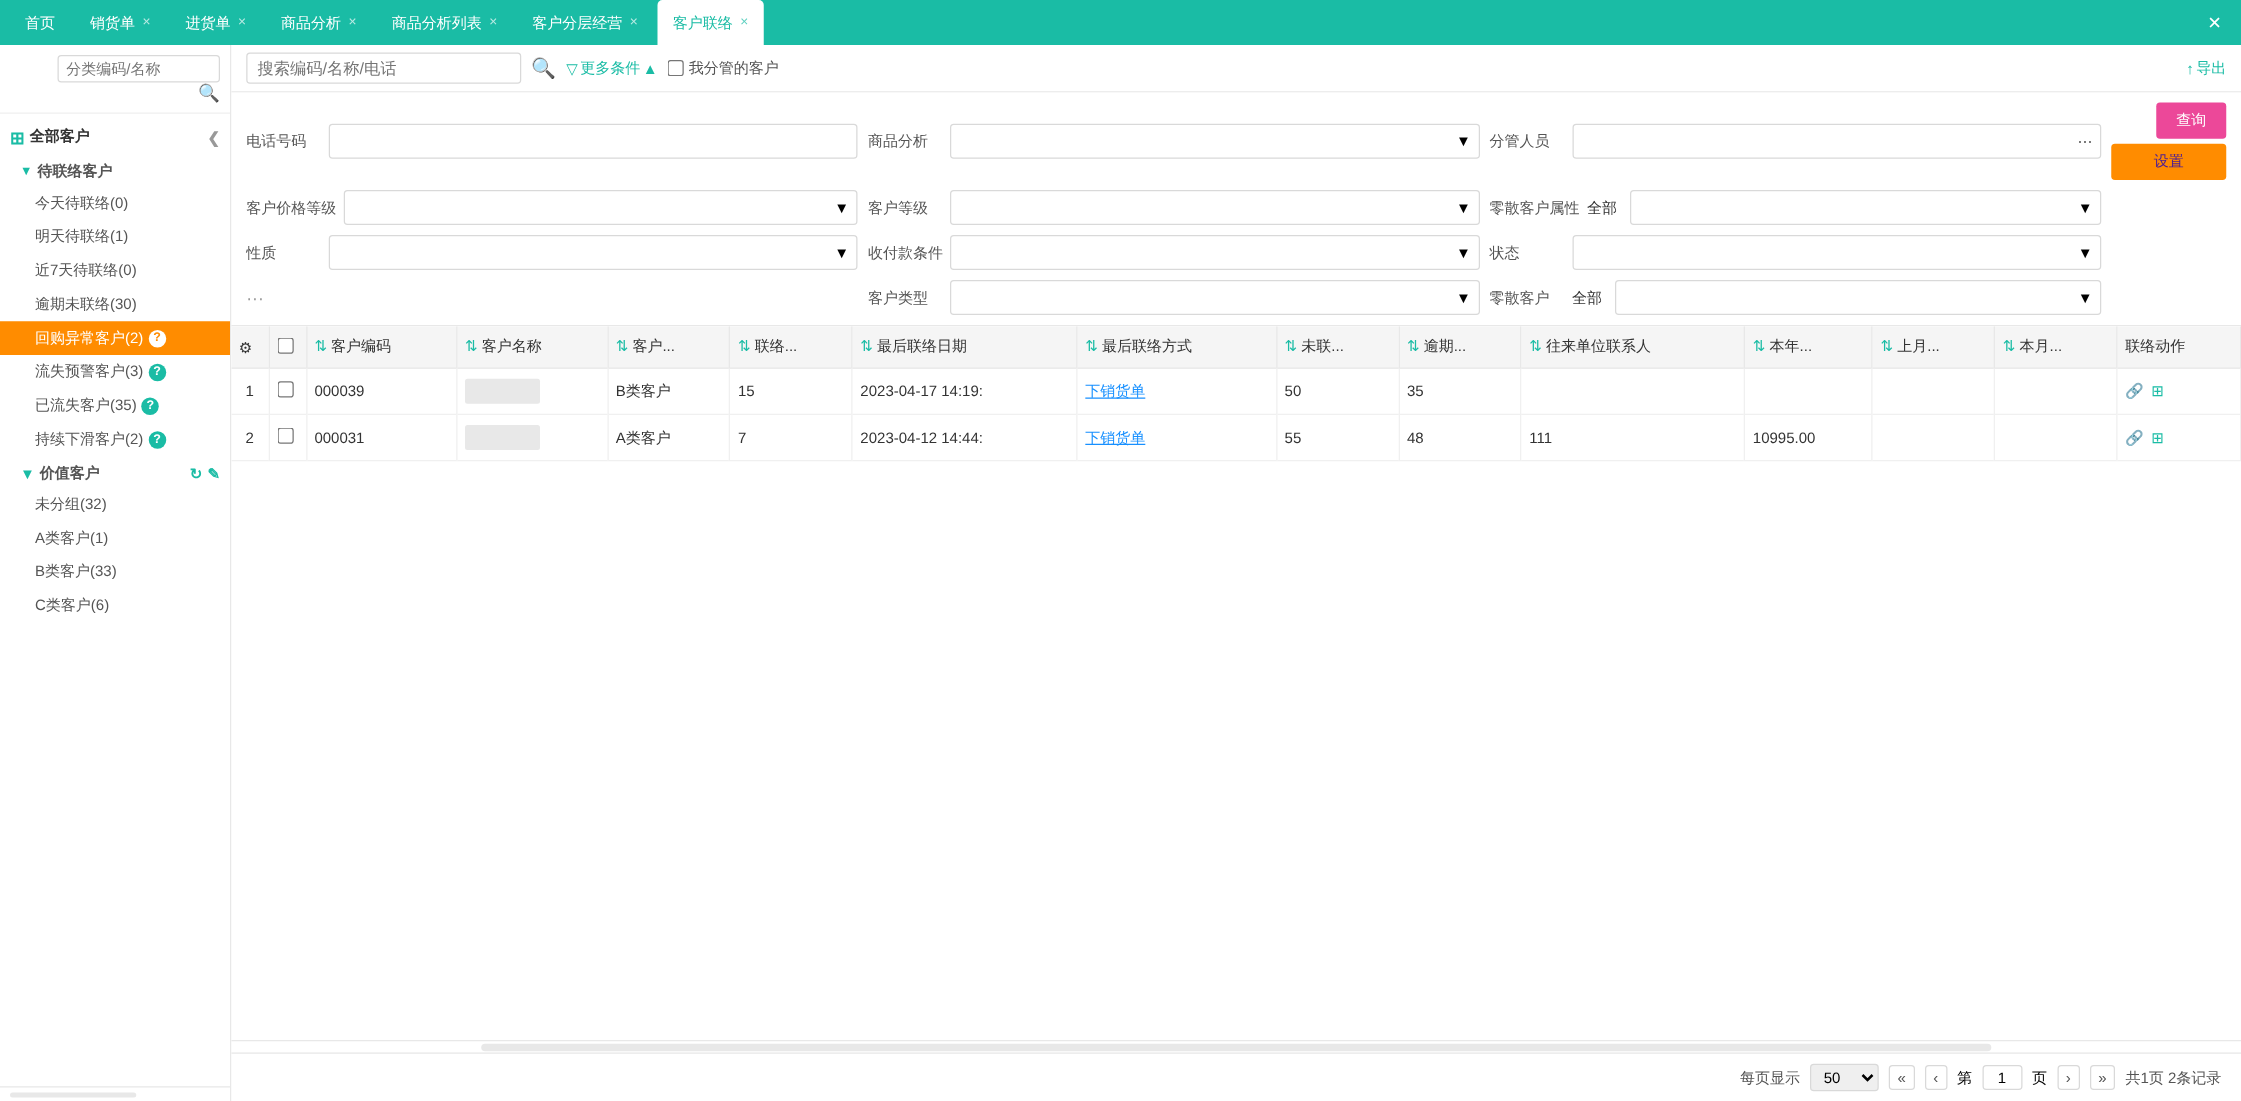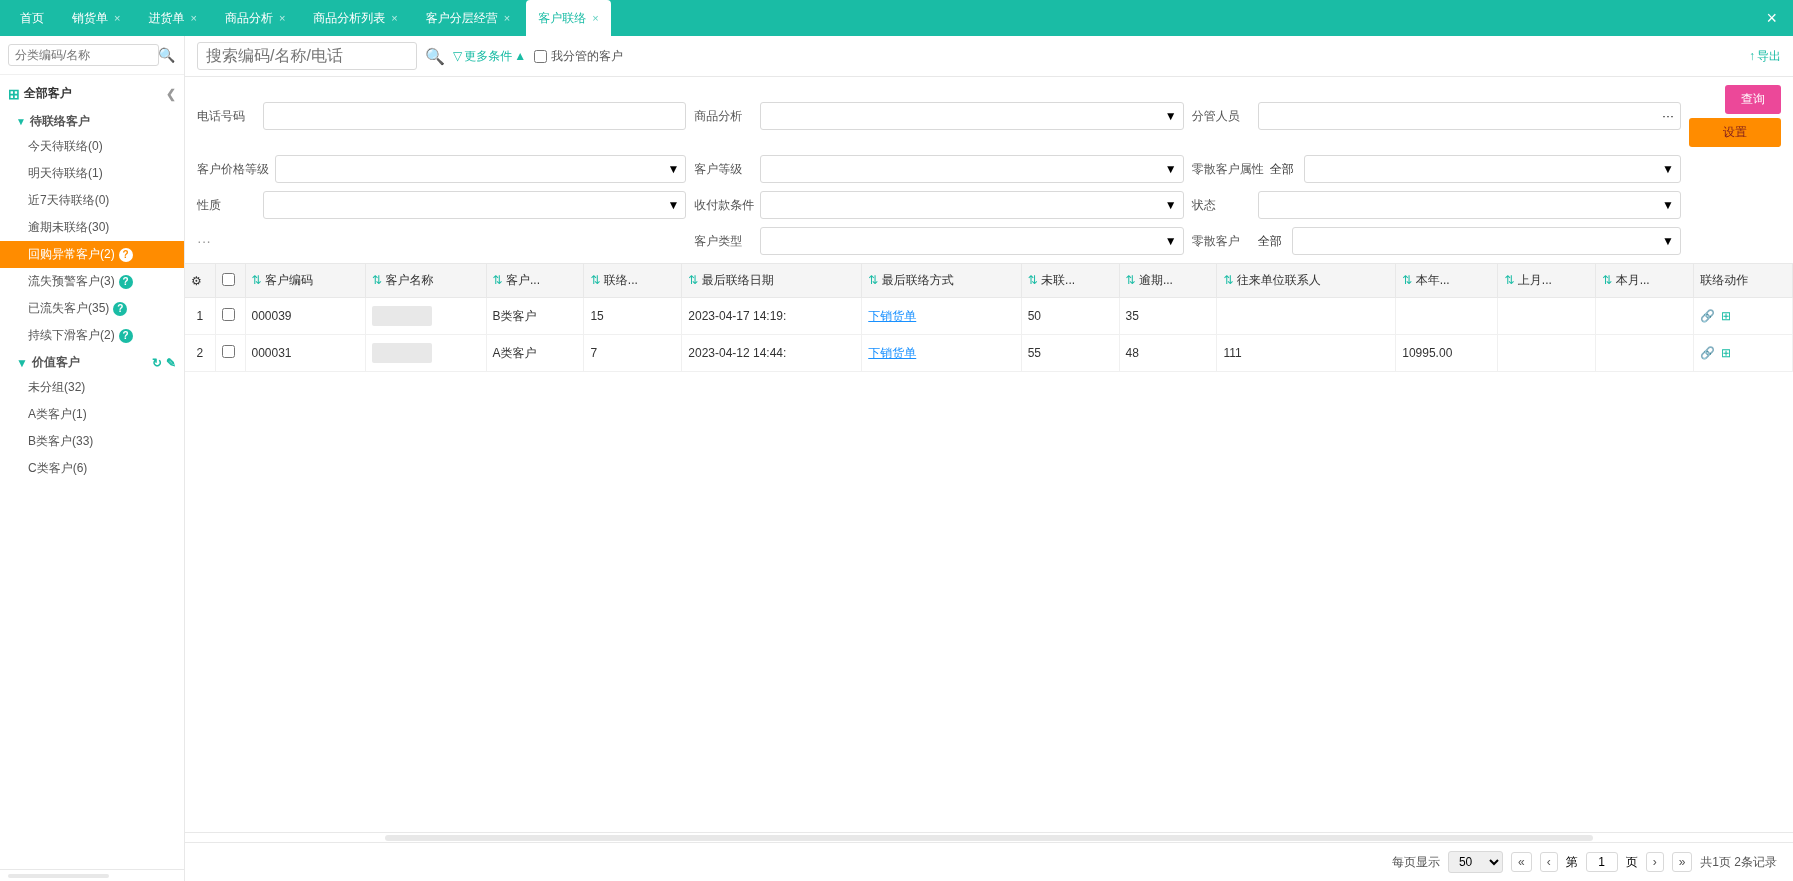--- a/index.html
+++ b/index.html
@@ -48,22 +48,23 @@
       border-right: 1px solid #e8e8e8;
       display: flex;
       flex-direction: column;
       overflow: hidden;
       flex-shrink: 0;
     }
     .sidebar-search {
       padding: 8px;
       border-bottom: 1px solid #f0f0f0;
       display: flex;
-      align-items: center;
+      align-items: flex-end;
       gap: 0;
+      flex-direction: column;
     }
     .sidebar-search input {
       border: 1px solid #d9d9d9;
       border-radius: 3px;
       padding: 3px 6px;
       font-size: 12px;
       flex: 1;
       outline: none;
     }
     .search-icon-btn {
@@ -146,21 +147,21 @@
       padding: 6px 12px;
       display: flex;
       align-items: center;
       gap: 8px;
       flex-wrap: wrap;
     }
     .filter-search-input {
       border: 1px solid #d9d9d9;
       border-radius: 3px;
       padding: 4px 8px;
-      font-size: 16px;
+      font-size: 13px;
       width: 220px;
       outline: none;
     }
     .filter-search-btn {
       background: none;
       border: none;
       cursor: pointer;
       color: #1abca5;
       font-size: 16px;
     }
@@ -225,21 +226,21 @@
       color: white;
       border: none;
       border-radius: 3px;
       padding: 6px 16px;
       cursor: pointer;
       font-size: 12px;
       margin-left: 36px;
     }
     .settings-btn {
       background: #ff8c00;
-      color: #7f1d1d;
+      color: #4c1d95;
       border: none;
       border-radius: 3px;
       padding: 6px 14px;
       cursor: pointer;
       font-size: 12px;
     }
     .filter-actions {
       display: flex;
       flex-direction: column;
       gap: 4px;

